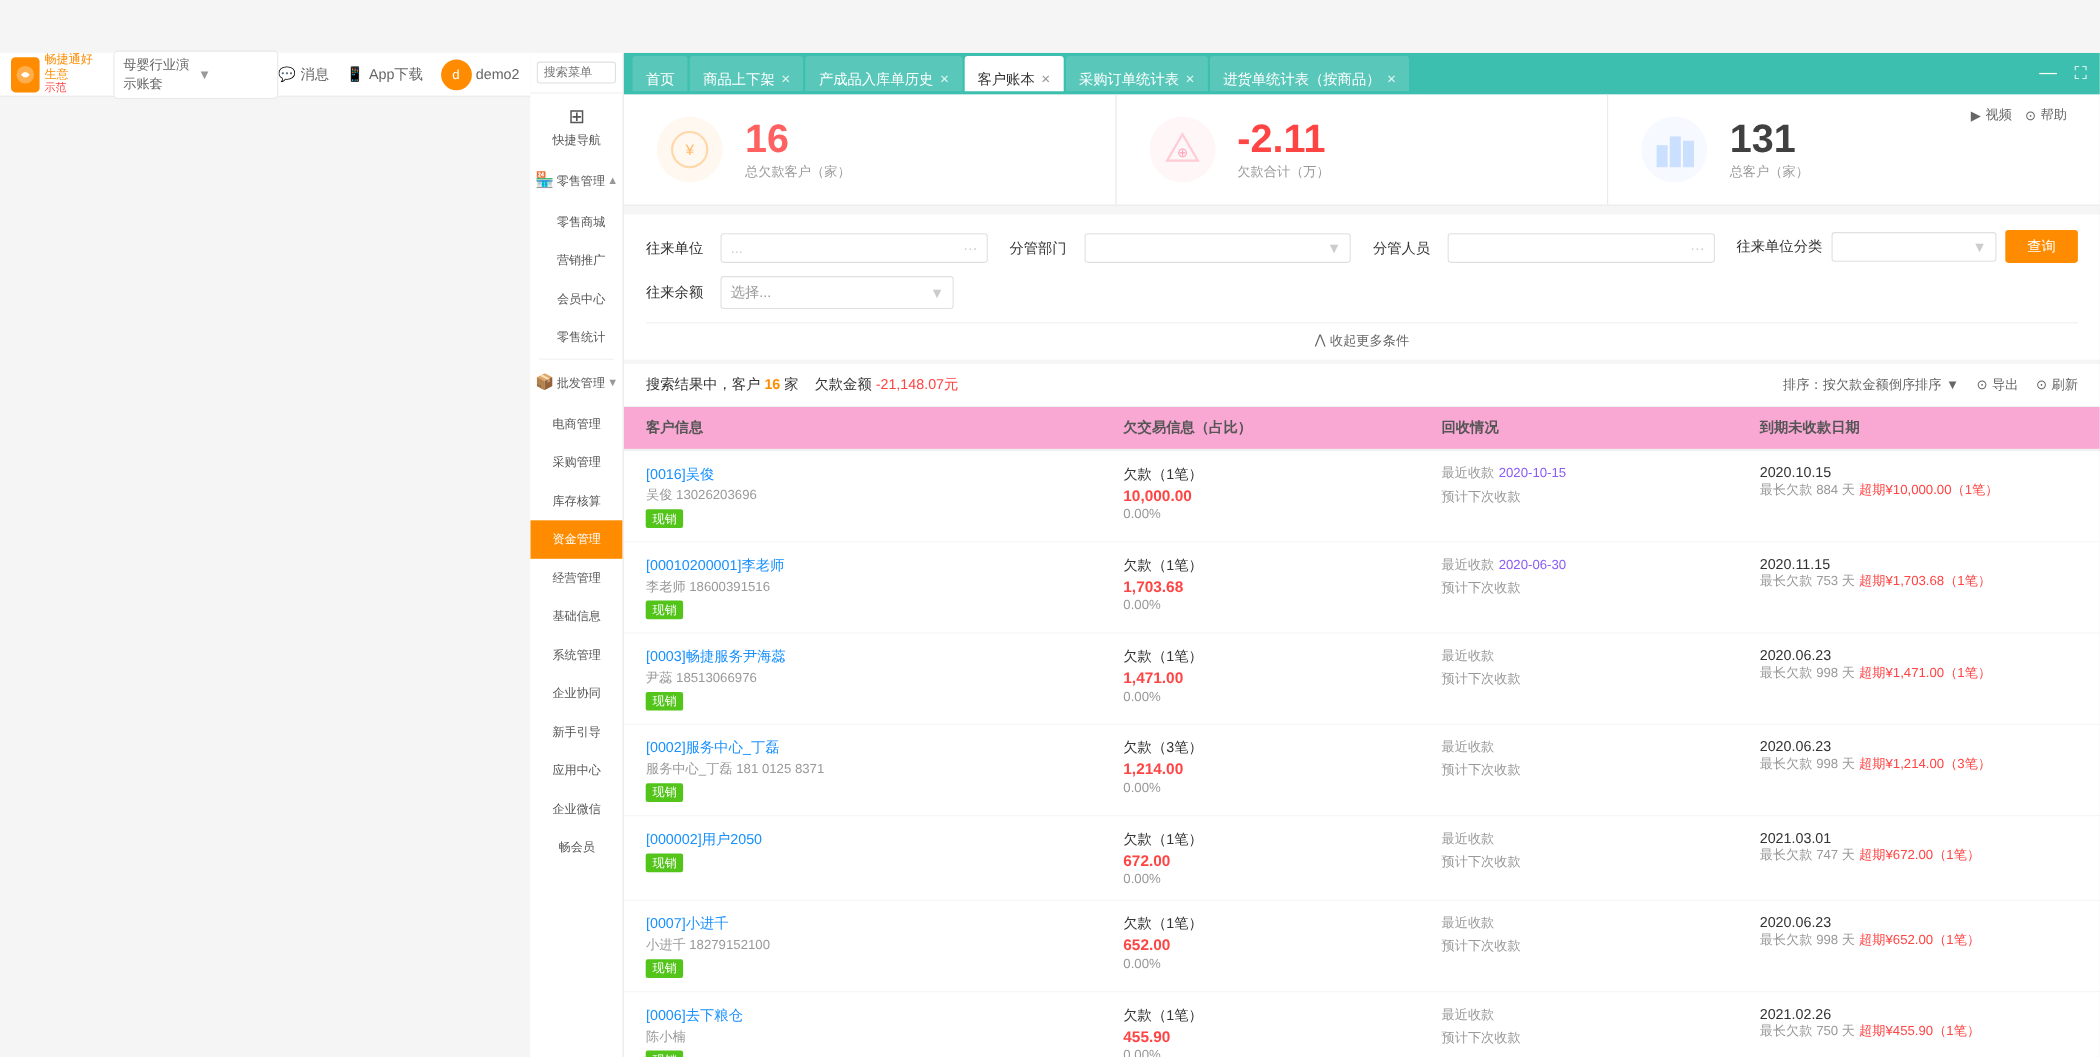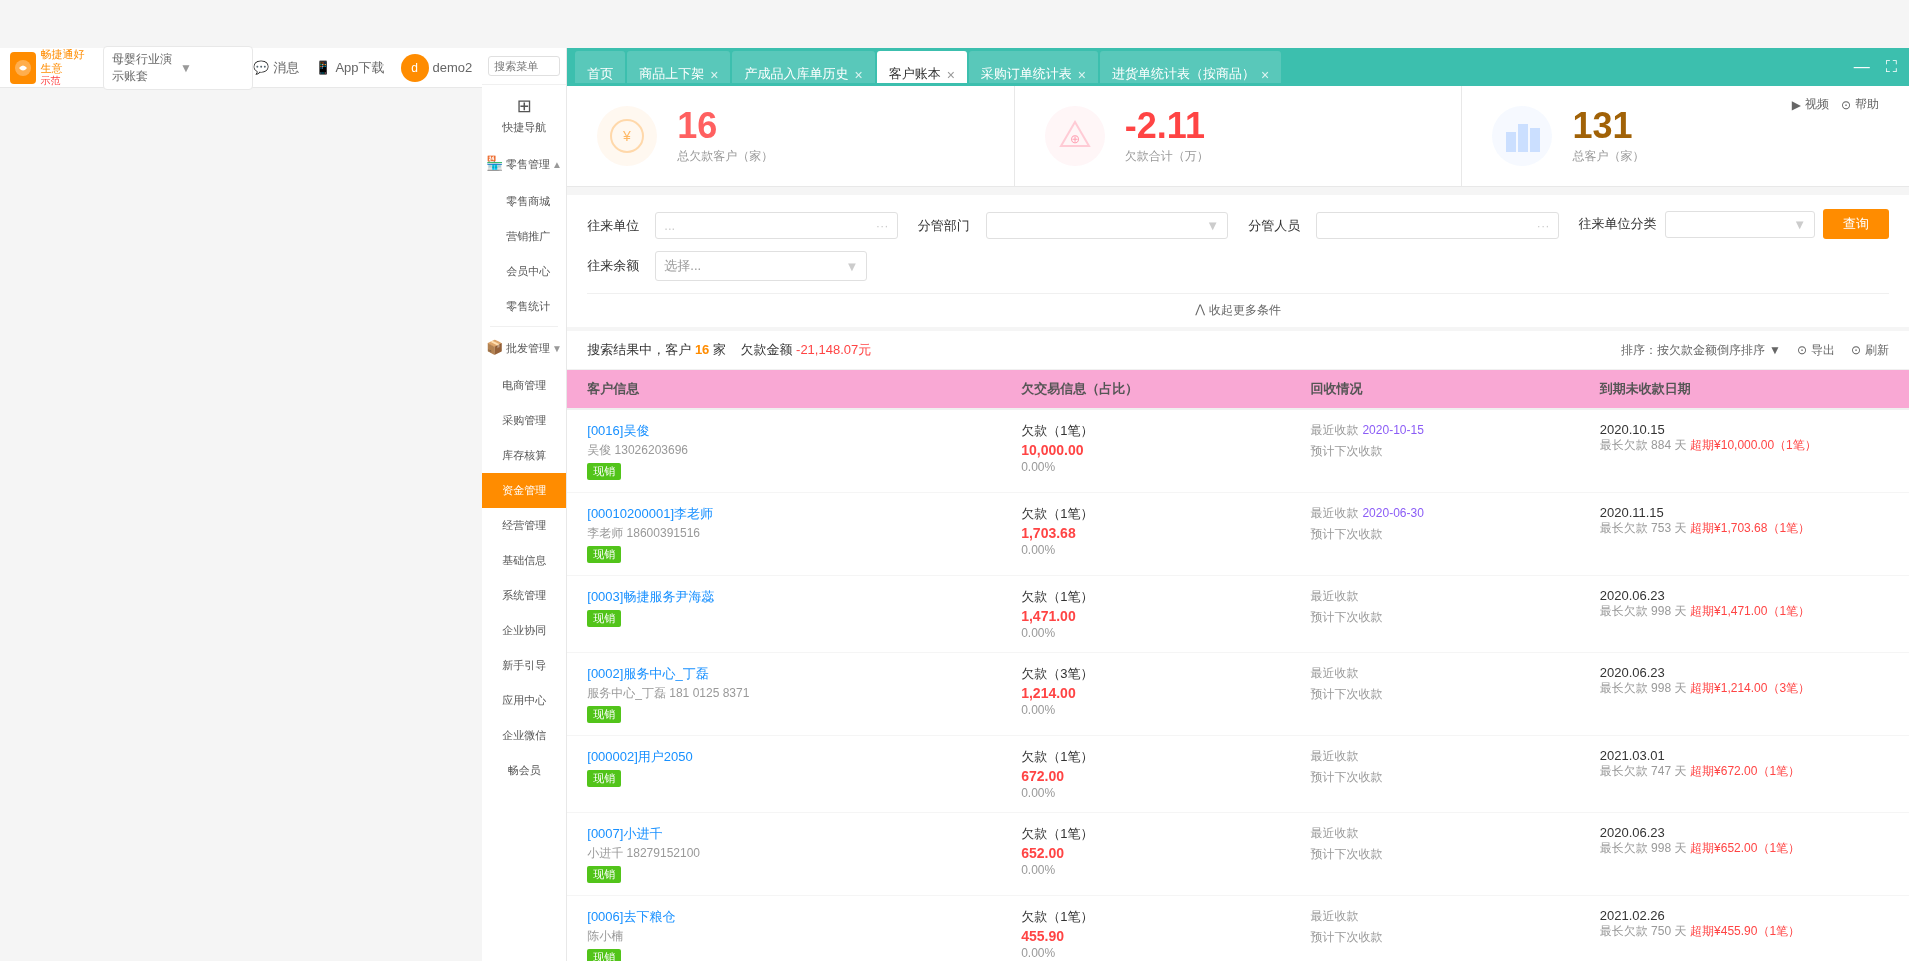--- a/index.html
+++ b/index.html
@@ -27,41 +27,41 @@
     .sidebar-item.active { background: #ff8c00; color: white; }
     .sidebar-item .icon { font-size: 18px; margin-bottom: 3px; }
     .sidebar-search { padding: 8px 6px; border-bottom: 1px solid #f0f0f0; }
     .sidebar-search input { width: 100%; border: 1px solid #e0e0e0; border-radius: 3px; padding: 3px 5px; font-size: 11px; outline: none; }
 
     
     .content-area { flex: 1; display: flex; flex-direction: column; overflow: hidden; }
 
     
     .tab-bar { display: flex; align-items: center; background: #3cbfae; height: 38px; padding: 0 8px; overflow-x: auto; }
-    .tab { display: flex; align-items: flex-end; padding: 0 12px; height: 32px; background: rgba(255,255,255,0.15); color: white; font-size: 13px; border-radius: 3px 3px 0 0; cursor: pointer; white-space: nowrap; margin-right: 2px; }
+    .tab { display: flex; align-items: flex-start; padding: 12px 12px; height: 32px; background: rgba(255,255,255,0.15); color: white; font-size: 13px; border-radius: 3px 3px 0 0; cursor: pointer; white-space: nowrap; margin-right: 2px; }
     .tab.active { background: white; color: #333; }
     .tab .close-btn { margin-left: 6px; color: rgba(255,255,255,0.8); font-size: 14px; cursor: pointer; }
     .tab.active .close-btn { color: #999; }
     .tab-actions { margin-left: auto; display: flex; align-items: center; gap: 8px; }
     .tab-action-btn { color: white; font-size: 16px; cursor: pointer; padding: 4px; }
 
     
     .page-content { flex: 1; overflow-y: auto; background: #f5f5f5; }
 
     
     .stats-row { display: flex; background: white; margin: 0; border-bottom: 1px solid #e8e8e8; }
     .stat-card { flex: 1; display: flex; align-items: center; padding: 20px 30px; border-right: 1px solid #e8e8e8; }
     .stat-card:last-child { border-right: none; }
     .stat-icon { width: 60px; height: 60px; border-radius: 50%; display: flex; align-items: center; justify-content: center; margin-right: 20px; font-size: 28px; opacity: 0.6; }
     .stat-icon.orange { background: rgba(255,140,0,0.1); color: #ff8c00; }
     .stat-icon.pink { background: rgba(255,100,130,0.1); color: #ff6482; }
     .stat-icon.blue { background: rgba(100,160,255,0.1); color: #64a0ff; }
     .stat-info {}
     .stat-value { font-size: 36px; font-weight: bold; color: #ff6060; line-height: 1; }
-    .stat-value.dark { color: #a16207; }
+    .stat-value.dark { color: #404040; }
     .stat-value.red { color: #ff4444; }
     .stat-label { font-size: 12px; color: #999; margin-top: 4px; }
     .top-right-actions { margin-left: auto; display: flex; align-items: center; gap: 12px; padding: 0 20px; }
     .view-btn { display: flex; align-items: center; gap: 4px; color: #666; font-size: 12px; cursor: pointer; }
 
     
     .filter-area { background: white; padding: 14px 20px 0; margin-top: 8px; }
     .filter-row { display: flex; align-items: flex-end; gap: 20px; margin-bottom: 12px; }
     .filter-item { display: flex; align-items: center; gap: 8px; flex: 1; }
     .filter-label { font-size: 13px; color: #333; white-space: nowrap; min-width: 60px; }
@@ -418,20 +418,21 @@
             </div>
             <div class="overdue-info">
               <div class="overdue-date">2020.11.15</div>
               <div><span class="overdue-days">最长欠款 753 天</span> <span class="overdue-link">超期¥1,703.68（1笔）</span></div>
             </div>
           </div>
 
           <div class="table-row">
             <div class="customer-info">
               <div class="customer-name">[0003]畅捷服务尹海蕊</div>
+              <div class="customer-contact">尹蕊  18513066976</div>
               <span class="customer-tag">现销</span>
             </div>
             <div class="debt-info">
               <div class="debt-count">欠款（1笔）</div>
               <div class="debt-amount">1,471.00</div>
               <div class="debt-percent">0.00%</div>
             </div>
             <div class="recovery-info">
               <div><span class="recovery-label">最近收款</span><span class="recovery-date"></span></div>
               <div class="recovery-next">预计下次收款</div>

